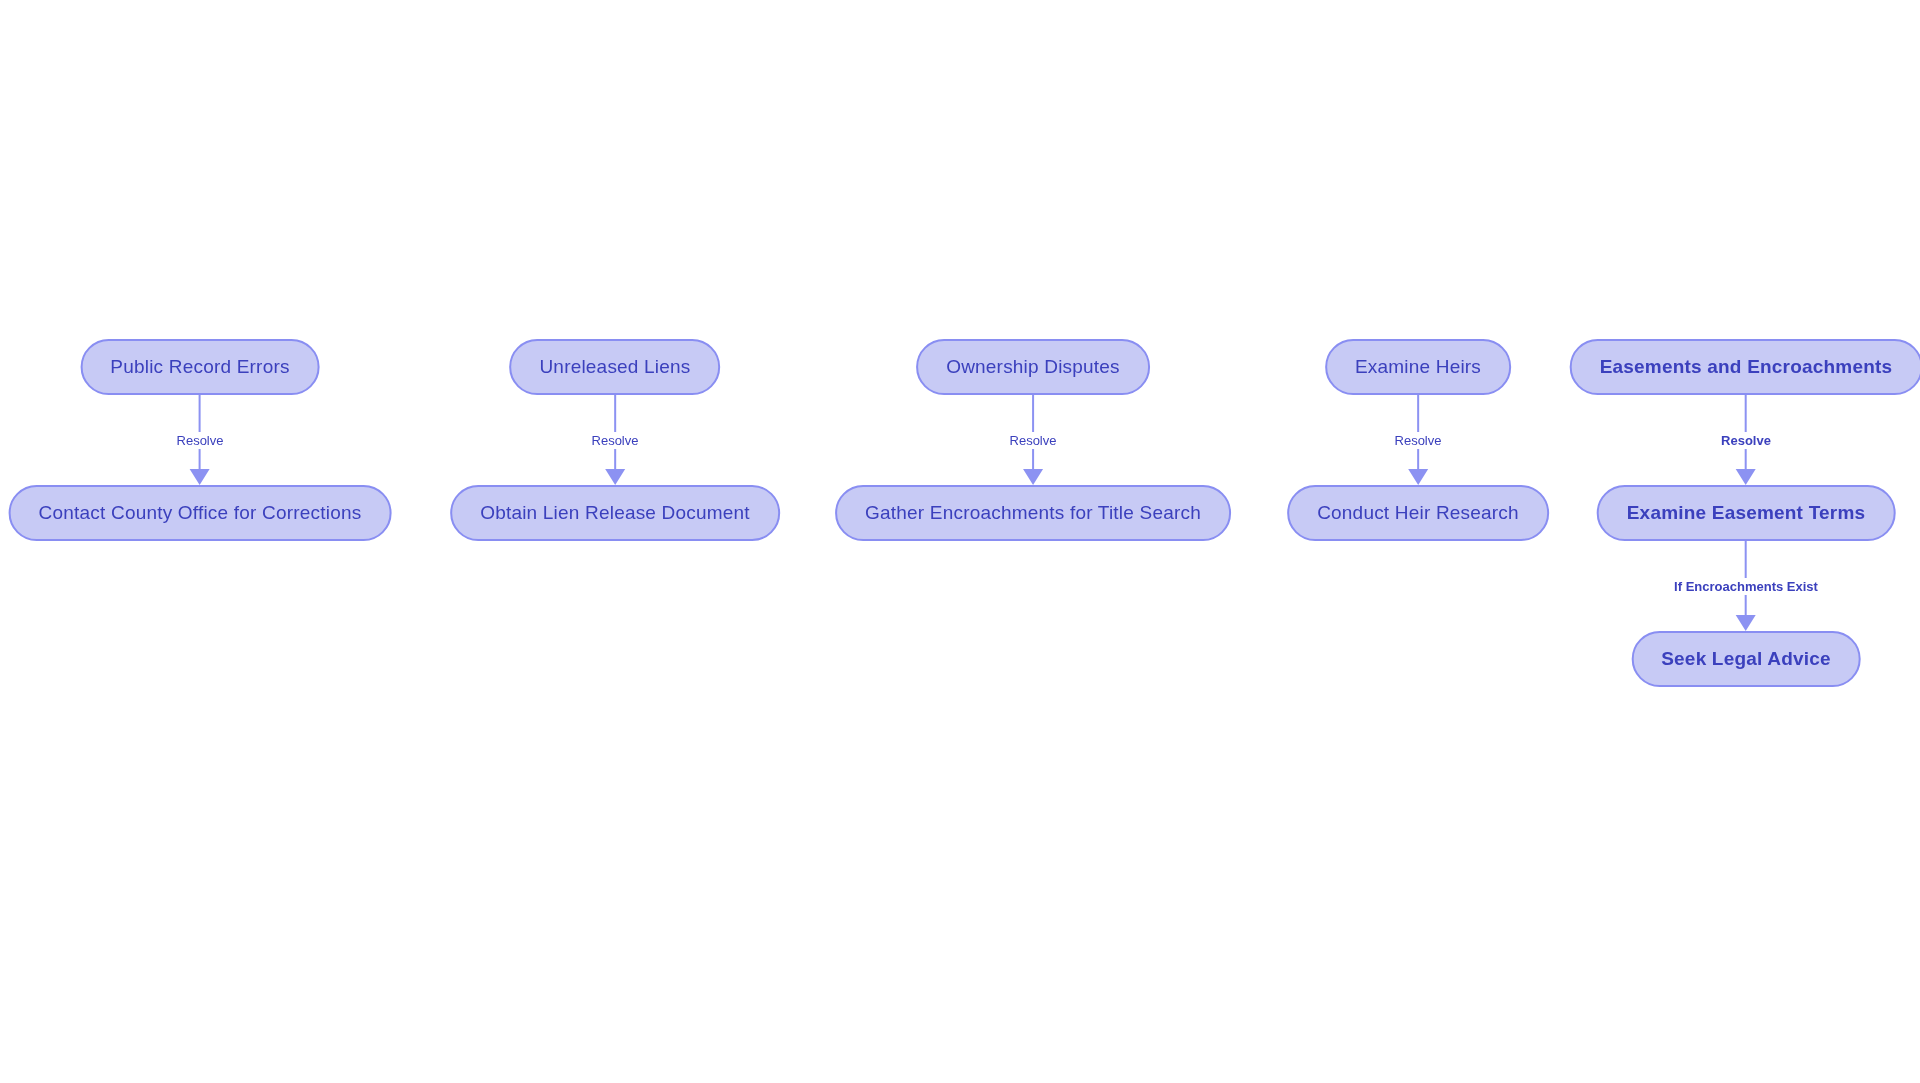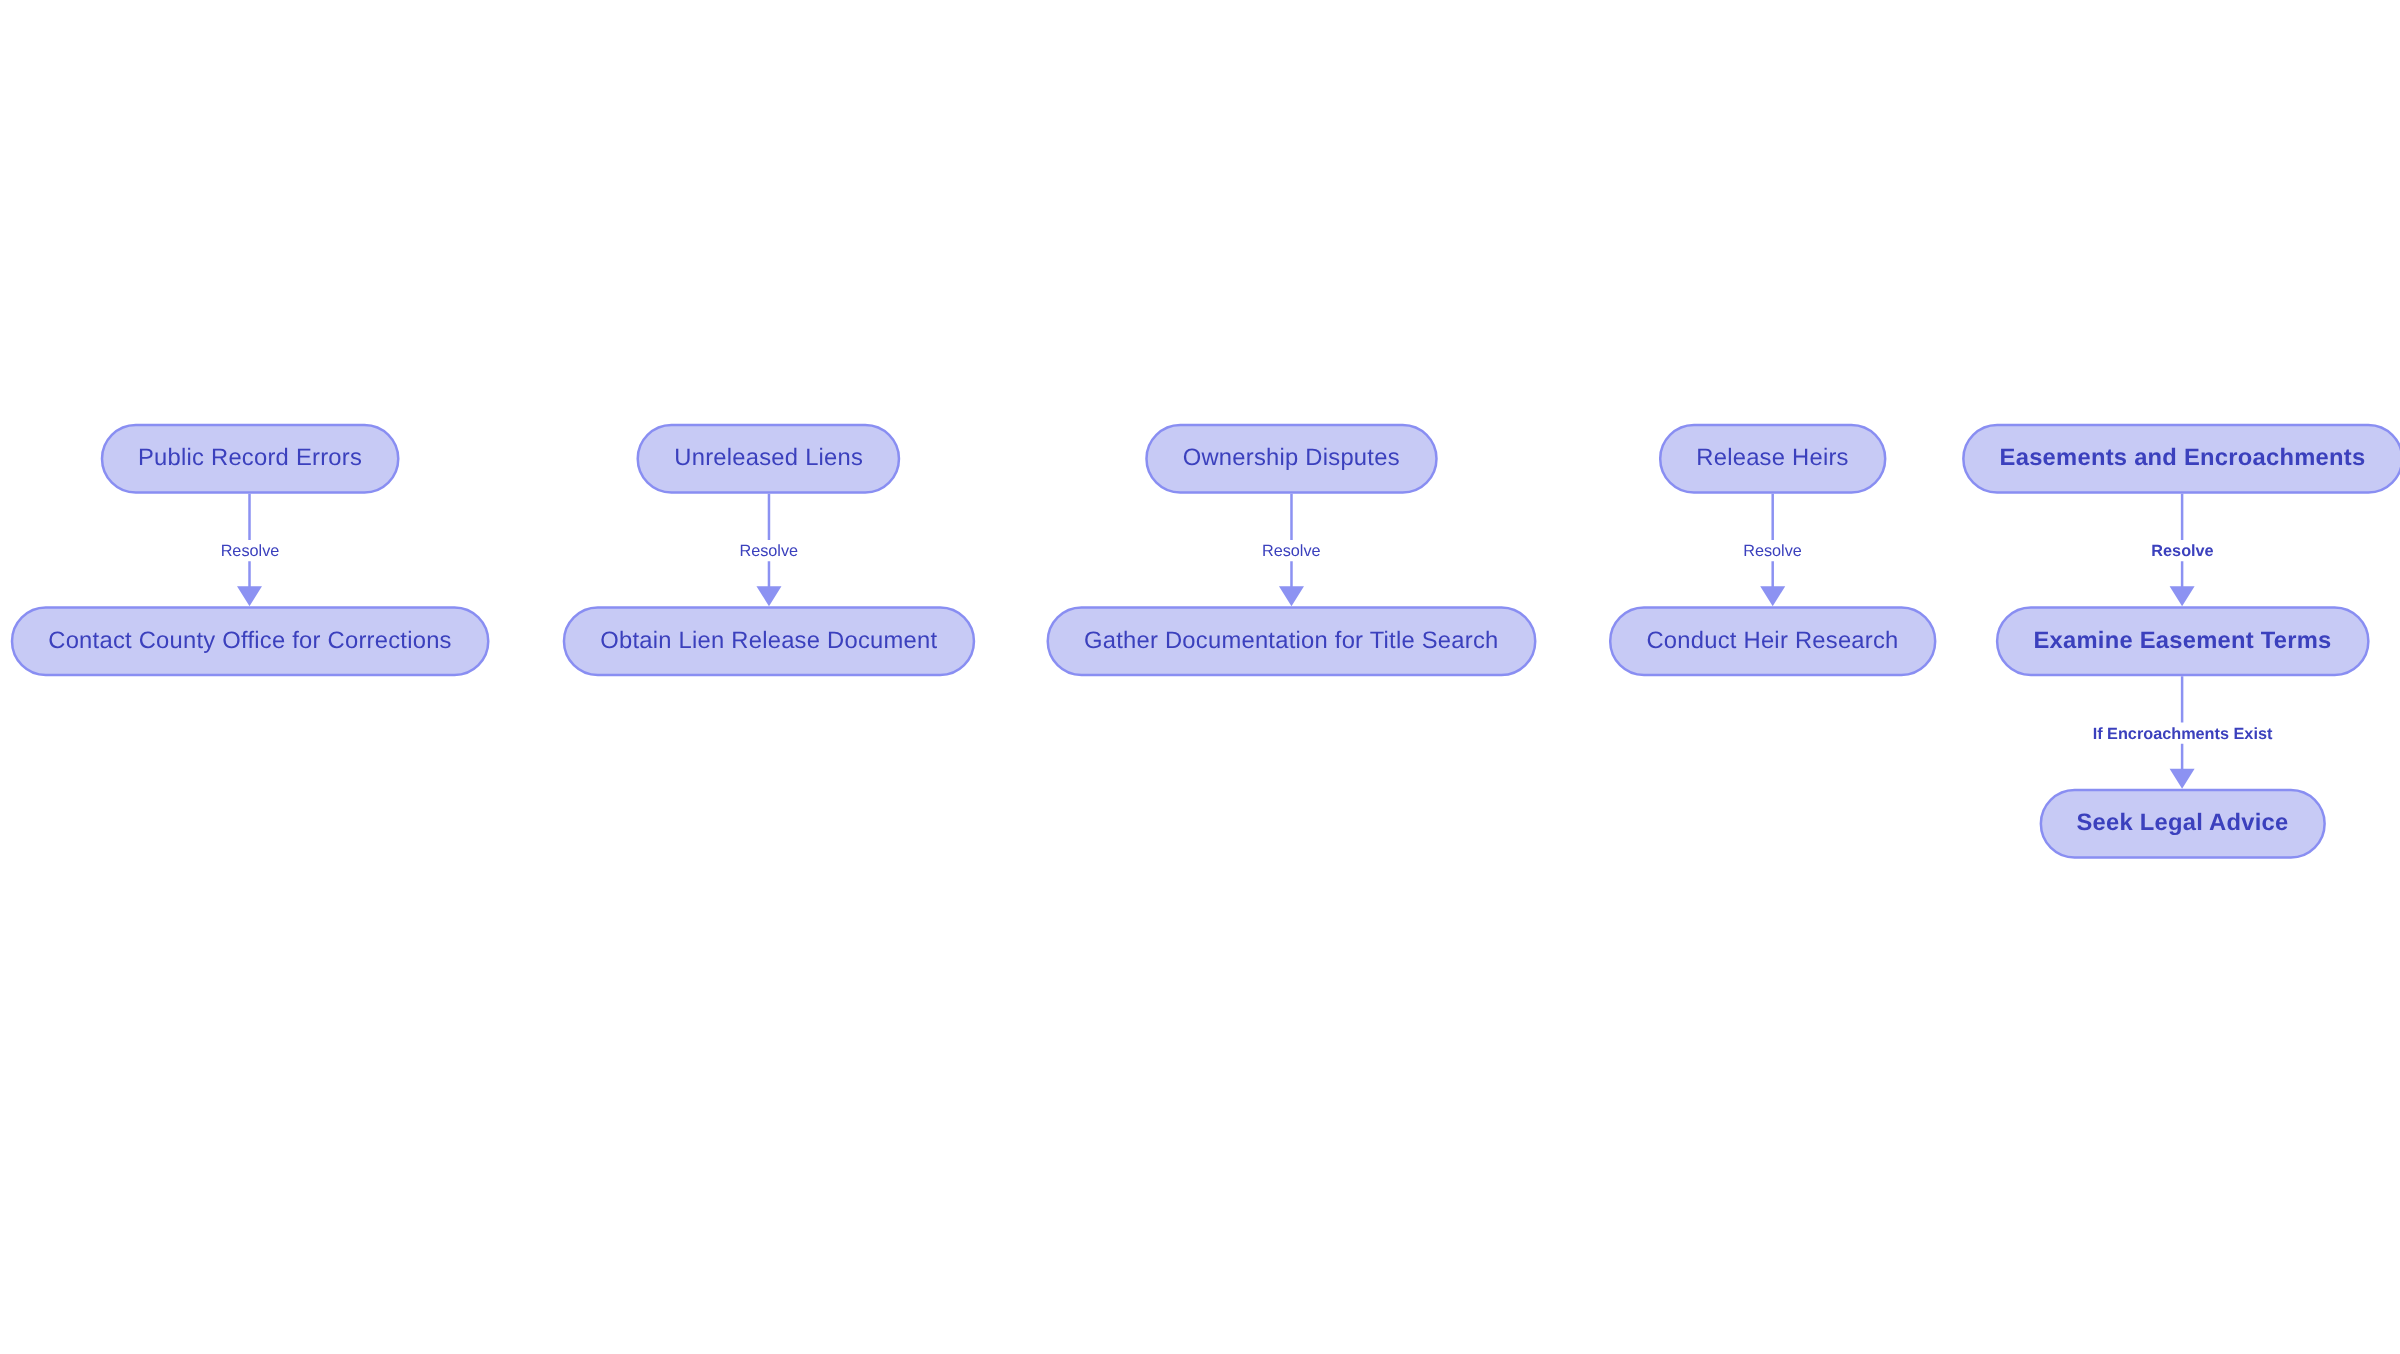--- a/index.html
+++ b/index.html
@@ -111,25 +111,25 @@
     <div class="node">Obtain Lien Release Document</div>
   </div>
 
   <div class="flow-col col-3">
     <div class="node">Ownership Disputes</div>
     <div class="connector">
       <span class="edge-line"></span>
       <span class="edge-label">Resolve</span>
       <span class="arrowhead"></span>
     </div>
-    <div class="node">Gather Documentation for Title Search</div>
+    <div class="node">Gather Encroachments for Title Search</div>
   </div>
 
   <div class="flow-col col-4">
-    <div class="node">Release Heirs</div>
+    <div class="node">Examine Heirs</div>
     <div class="connector">
       <span class="edge-line"></span>
       <span class="edge-label">Resolve</span>
       <span class="arrowhead"></span>
     </div>
     <div class="node">Conduct Heir Research</div>
   </div>
 
   <div class="flow-col col-5">
     <div class="node">Easements and Encroachments</div>

